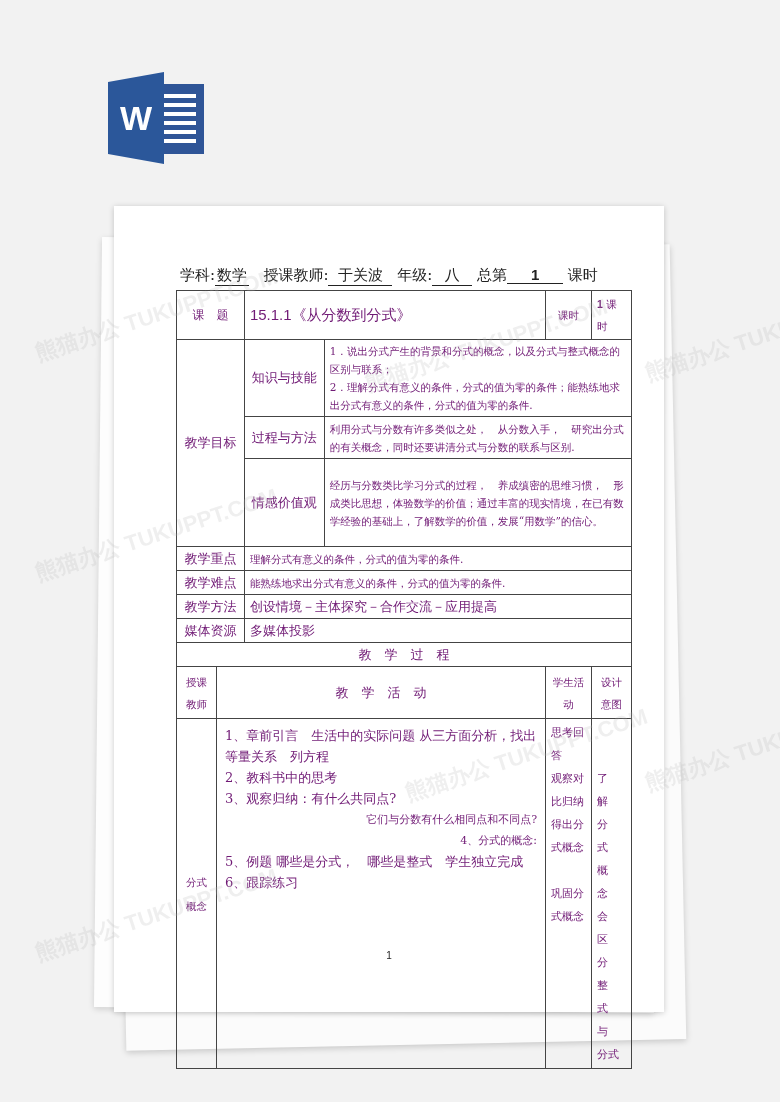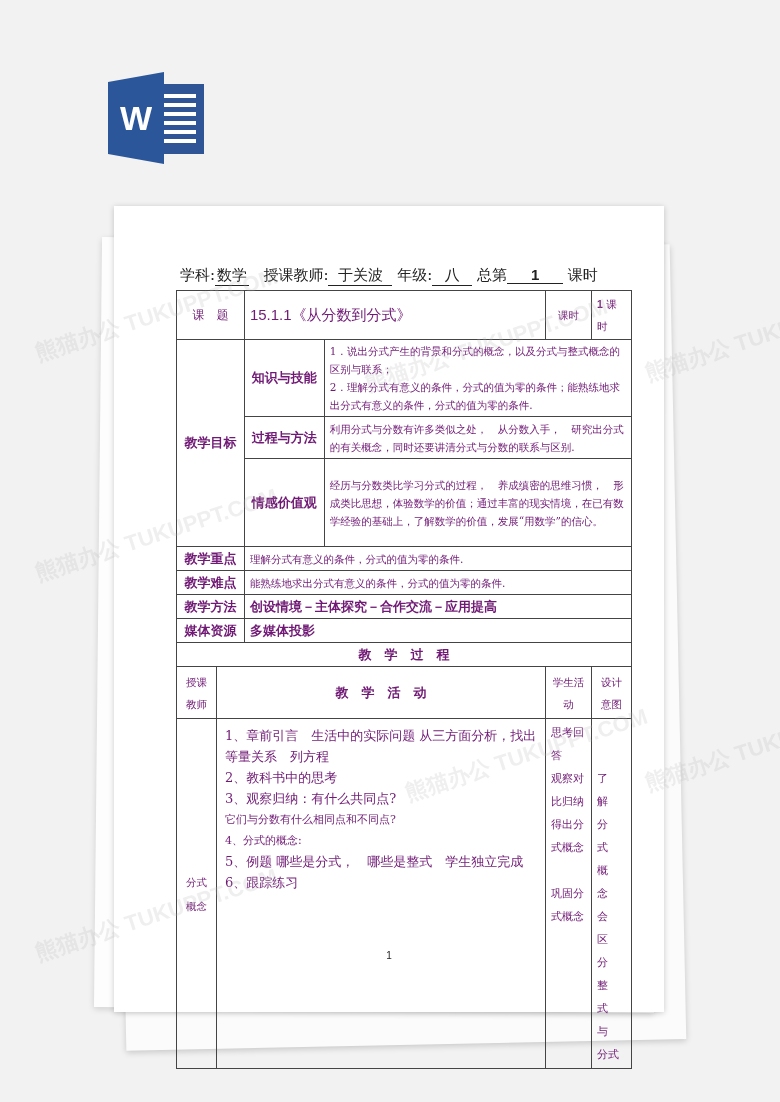--- a/index.html
+++ b/index.html
@@ -36,24 +36,24 @@
   }
   .meta-line .u { display:inline-block; border-bottom:1.5px solid #222; text-align:center; padding:0 2px; }
   .meta-line .num { font-family:"Liberation Sans", sans-serif; font-weight:bold; }
   table.lesson {
     position:absolute; left:62px; top:84px; width:456px;
     border-collapse:collapse; font-size:12px; color:#701a75;
   }
   table.lesson td { border:1px solid #444; padding:2px 5px; vertical-align:middle; }
   .c { text-align:center; }
   .sm { font-size:10.5px; line-height:18px;margin-top:20px; }
-  .md { font-size:13px;font-weight:bold; }
+  .md { font-size:13px; }
   .sans { font-family:"Liberation Sans", sans-serif; }
   .list-line { line-height:21px; font-size:13px; }
-  .list-line.small { font-size:11px; }
+  .list-line.small { font-size:11px;text-align:right; }
   .col-text { font-size:11px; line-height:23px; }
   .page-num { position:absolute; left:0; width:550px; top:744px; text-align:center; font-size:10px; font-family:"Liberation Sans", sans-serif; }
   .wm {
     position:absolute; color:rgba(180,180,180,0.22); font-family:"Liberation Sans", sans-serif;
     font-weight:bold; font-size:22px; transform:rotate(-18deg); white-space:nowrap; pointer-events:none;
   }
 </style>
 </head>
 <body>
 

